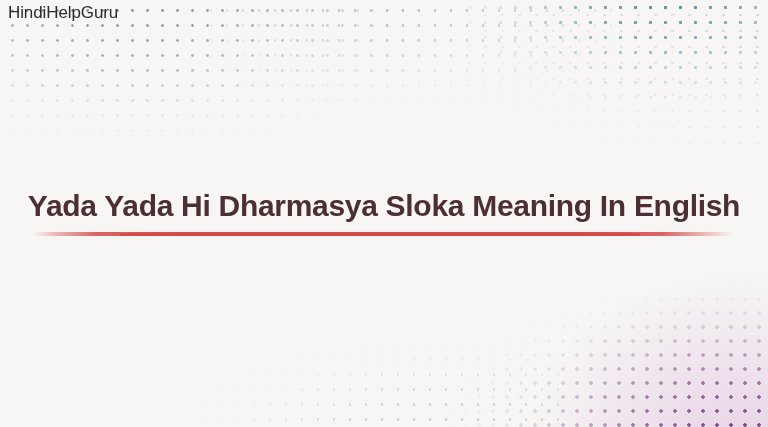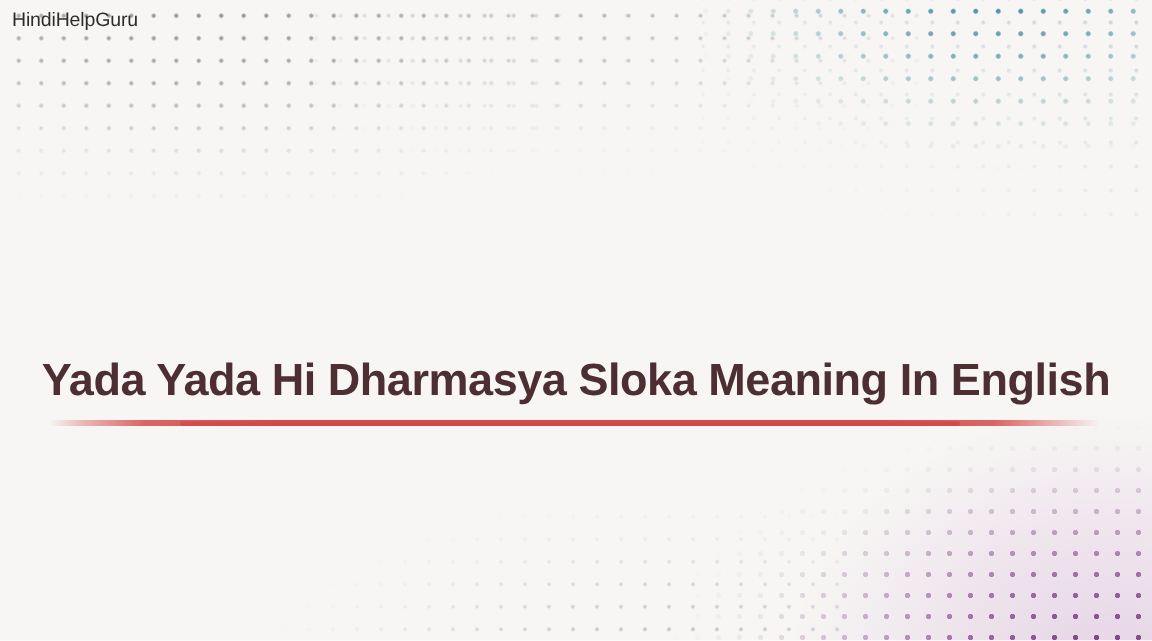--- a/index.html
+++ b/index.html
@@ -112,38 +112,37 @@
     background-position: 0 0;
     -webkit-mask-image: radial-gradient(ellipse 280px 115px at 300px 135px, rgba(0,0,0,0.55) 0%, rgba(0,0,0,0.3) 44%, rgba(0,0,0,0.07) 76%, rgba(0,0,0,0) 100%);
     mask-image: radial-gradient(ellipse 280px 115px at 300px 135px, rgba(0,0,0,0.55) 0%, rgba(0,0,0,0.3) 44%, rgba(0,0,0,0.07) 76%, rgba(0,0,0,0) 100%);
   }
 
   
   .watermark {
     position: absolute;
     left: 8px;
     top: 5px;
-    font-size: 13px;
+    font-size: 17px;
     line-height: 16px;
     color: #2c2c2c;
     letter-spacing: -0.1px;
     white-space: nowrap;
     z-index: 5;
     text-align: center;
   }
 
   
   .title-block {
     position: absolute;
     left: 0;
     top: 186px;
     width: 768px;
     z-index: 4;
     text-align: center;
-    margin-top: 48px;
   }
 
   .title {
     margin: 0;
     font-size: 30px;
     line-height: 40px;
     font-weight: bold;
     color: #4d2f33;
     letter-spacing: -0.3px;
     white-space: nowrap;

